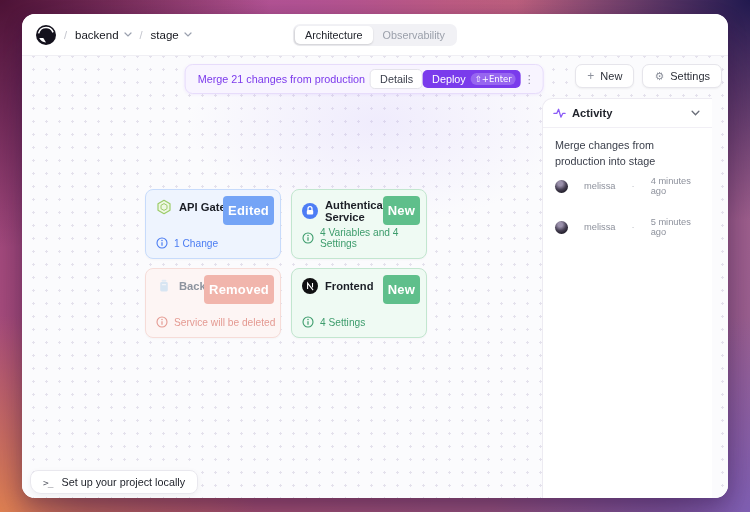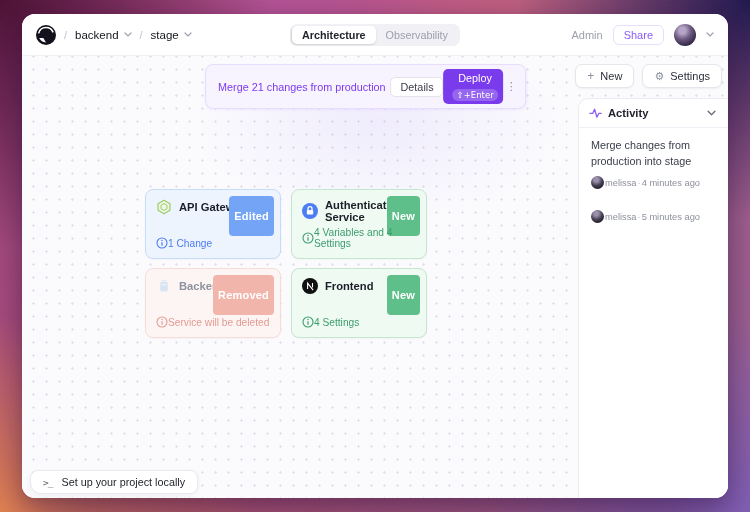--- a/index.html
+++ b/index.html
@@ -29,21 +29,21 @@
   .logo { width:20px; height:20px; border-radius:50%; flex:0 0 auto; cursor:pointer; }
   .slash { color:#c3c5cd; font-size:11px; }
   .crumb { display:flex; align-items:center; gap:5px; background:none; border:none; font:inherit;
            font-weight:500; color:#15171e; cursor:pointer; padding:0; }
   .chev { display:inline-flex; }
 
   .tabs { position:absolute; left:50%; top:50%; transform:translate(-50%,-50%); display:flex;
           background:#f1f1f5; border-radius:7px; padding:2px; font-size:10.8px; }
   .tab { padding:3px 10px; border:none; background:transparent; color:#9ba0ab; border-radius:5px;
          font:inherit; font-weight:400; cursor:pointer; }
-  .tab.active { background:#fff; color:#22252d; box-shadow:0 1px 2px rgba(0,0,0,.14); font-weight:700; }
+  .tab.active { background:#fff; color:#22252d; box-shadow:0 1px 2px rgba(0,0,0,.14); font-weight:400; }
 
   .topbar-right { margin-left:auto; display:flex; align-items:center; gap:10px; font-size:11px; }
   .admin { color:#9ba0ab; }
   .share-btn { border:1px solid #e7defb; color:#8b5cf6; background:#fff; border-radius:6px;
                padding:3px 10px; font:inherit; font-weight:500; cursor:pointer; }
   .avatar { width:22px; height:22px; border-radius:50%;
             background:radial-gradient(circle at 38% 30%, #b4a4c6 0 16%, #6e5a82 42%, #2e2440 78%); cursor:pointer; }
 
   
   .canvas { position:absolute; left:0; right:0; top:42px; bottom:0;
@@ -56,21 +56,21 @@
 
   
   .mergebar { position:absolute; top:8px; left:50%; transform:translateX(-53%);
               display:flex; align-items:center; gap:0; background:#f8f4ff; border:1px solid #e7dcfb;
               border-radius:8px; padding:4px 5px 4px 12px; font-size:10.8px; white-space:nowrap;
               box-shadow:0 1px 3px rgba(124,58,237,.07); z-index:4; }
   .merge-msg { color:#7c3aec; font-weight:500; margin-right:5px; }
   .details-btn { background:#fff; border:1px solid #e4e3ea; border-radius:5px; padding:3px 9px;
                  color:#3c404c; font:inherit; font-weight:500; cursor:pointer; }
   .deploy-btn { background:#7a3bec; border:none; border-radius:5px; padding:3px 5px 3px 9px; color:#fff;
-                font:inherit; font-weight:500; display:flex; align-items:center; gap:5px; cursor:pointer;flex-direction:column; }
+                font:inherit; font-weight:500; display:flex; align-items:center; gap:5px; cursor:pointer; }
   .deploy-kbd { background:rgba(255,255,255,.22); border-radius:6px; padding:1px 4px; font-size:8.5px;
                 font-family:"DejaVu Sans", sans-serif; }
   .kebab { color:#8e8aa0; background:none; border:none; font-size:11px; padding:0 3px; cursor:pointer;
            font-family:"DejaVu Sans", sans-serif; }
 
   
   .actions { position:absolute; top:8px; right:6px; display:flex; gap:8px; z-index:4; }
   .action-btn { display:flex; align-items:center; gap:6px; background:#fff; border:1px solid #e6e5eb;
                 border-radius:7px; padding:5px 11px; font-size:11px; color:#2c2f38; font-weight:500;
                 box-shadow:0 1px 2px rgba(0,0,0,.05); cursor:pointer; }
@@ -79,49 +79,49 @@
 
   
   .cards { position:absolute; left:123px; top:133px; display:grid;
            grid-template-columns:136px 136px; gap:9px 10px; z-index:3; }
   .card { height:70px; border-radius:8px; border:1px solid; padding:9px 10px; position:relative;
           background:#fff; box-shadow:0 1px 2px rgba(0,0,0,.03); cursor:pointer; }
   .card-head { display:flex; align-items:center; gap:7px; }
   .card-icon { width:16px; height:16px; display:inline-flex; flex:0 0 auto; }
   .card-icon svg { width:16px; height:16px; }
   .card-title { font-size:11.2px; font-weight:700; color:#1b1e26; }
-  .badge { position:absolute; top:6px; right:6px; font-size:11px; font-weight:700; color:#fff;
-           border-radius:4px; padding:14px 5px; letter-spacing:.2px; }
-  .card-status { position:absolute; left:10px; bottom:9px; display:flex; align-items:center; 
+  .badge { position:absolute; top:6px; right:6px; font-size:13px; font-weight:700; color:#fff;
+           border-radius:4px; padding:7px 5px; letter-spacing:.2px; }
+  .card-status { position:absolute; left:10px; bottom:9px; display:flex; align-items:center; gap:6px;
                  font-size:10.2px; font-weight:500; }
   .status-icon { display:inline-flex; }
 
   .card--edited  { background:#eef4fe; border-color:#c7dbfb; }
   .card--edited .badge { background:#74a4f6; }
   .card--edited .card-status { color:#4b7cf2; }
 
   .card--new  { background:#effaf3; border-color:#c2e6cf; }
   .card--new .badge { background:#5fbf8b; }
   .card--new .card-status { color:#3d9c6c; }
 
   .card--removed { background:#fdf5f4; border-color:#f6dcd8; }
   .card--removed .badge { background:#f1b5ac; }
   .card--removed .card-status { color:#e49a92; }
   .card--removed .card-title { color:#8d939e; }
   .card--removed .card-icon { opacity:.55; }
 
   
-  .activity { position:absolute; top:42px; right:0; bottom:0; width:150px; background:#fff;
+  .activity { position:absolute; top:42px; right:16px; bottom:0; width:170px; background:#fff;
               border-left:1px solid #edebf2; border-top:1px solid #edebf2; border-top-left-radius:10px; z-index:5; }
   .activity-header { display:flex; align-items:center; gap:6px; padding:8px 10px; border-bottom:1px solid #f1eff5; }
   .activity-title { font-size:11.2px; font-weight:700; color:#22252d; flex:1; }
   .collapse-btn { background:none; border:none; padding:2px; cursor:pointer; display:inline-flex; }
   .activity-item { padding:9px 12px 5px; cursor:pointer; }
   .activity-text { font-size:10.8px; color:#3c404c; line-height:1.5; }
-  .activity-meta { display:flex; align-items:center; gap:1px; margin-top:7px; font-size:9.3px; color:#8d919c; }
+  .activity-meta { display:flex; align-items:center; gap:16px; margin-top:7px; font-size:9.3px; color:#8d919c; }
   .activity-avatar { width:13px; height:13px; border-radius:50%; flex:0 0 auto;
                      background:radial-gradient(circle at 40% 28%, #9a90ab 0 18%, #4a4357 48%, #17141f 82%); }
   .meta-dot { color:#b9bcc4; }
 
   
   .local-setup { position:absolute; left:8px; bottom:4px; display:flex; align-items:center; gap:9px;
                  background:#fff; border:1px solid #e9e8ee; border-radius:8px; border-bottom-left-radius:11px;
                  padding:5px 12px; font-size:10.8px; color:#22252d; font-weight:500; cursor:pointer;
                  box-shadow:0 2px 6px rgba(0,0,0,.05); z-index:5; }
   .term-icon { font-family:"DejaVu Sans Mono", monospace; font-size:9.5px; color:#5b5e68; letter-spacing:-1px; }
@@ -159,30 +159,20 @@
               </svg>
             </span>
         </button>
       </div>
 
       <div class="tabs">
         <button class="tab active">Architecture</button>
         <button class="tab">Observability</button>
       </div>
 
-      <div class="topbar-right">
-        <span class="admin">Admin</span>
-        <button class="share-btn">Share</button>
-        <span class="avatar"></span>
-        <span class="chev">
-            <svg width="8" height="5" viewBox="0 0 8 5">
-              <path d="M1 1l3 3 3-3" stroke="#9aa0ae" stroke-width="1.2" fill="none" stroke-linecap="round"></path>
-            </svg>
-          </span>
-      </div>
     </header>
 
     <div class="canvas">
       <div class="glow"></div>
 
       <div class="mergebar">
         <span class="merge-msg">Merge 21 changes from production</span>
         <button class="details-btn">Details</button>
         <button class="deploy-btn">
           <span>Deploy</span>

